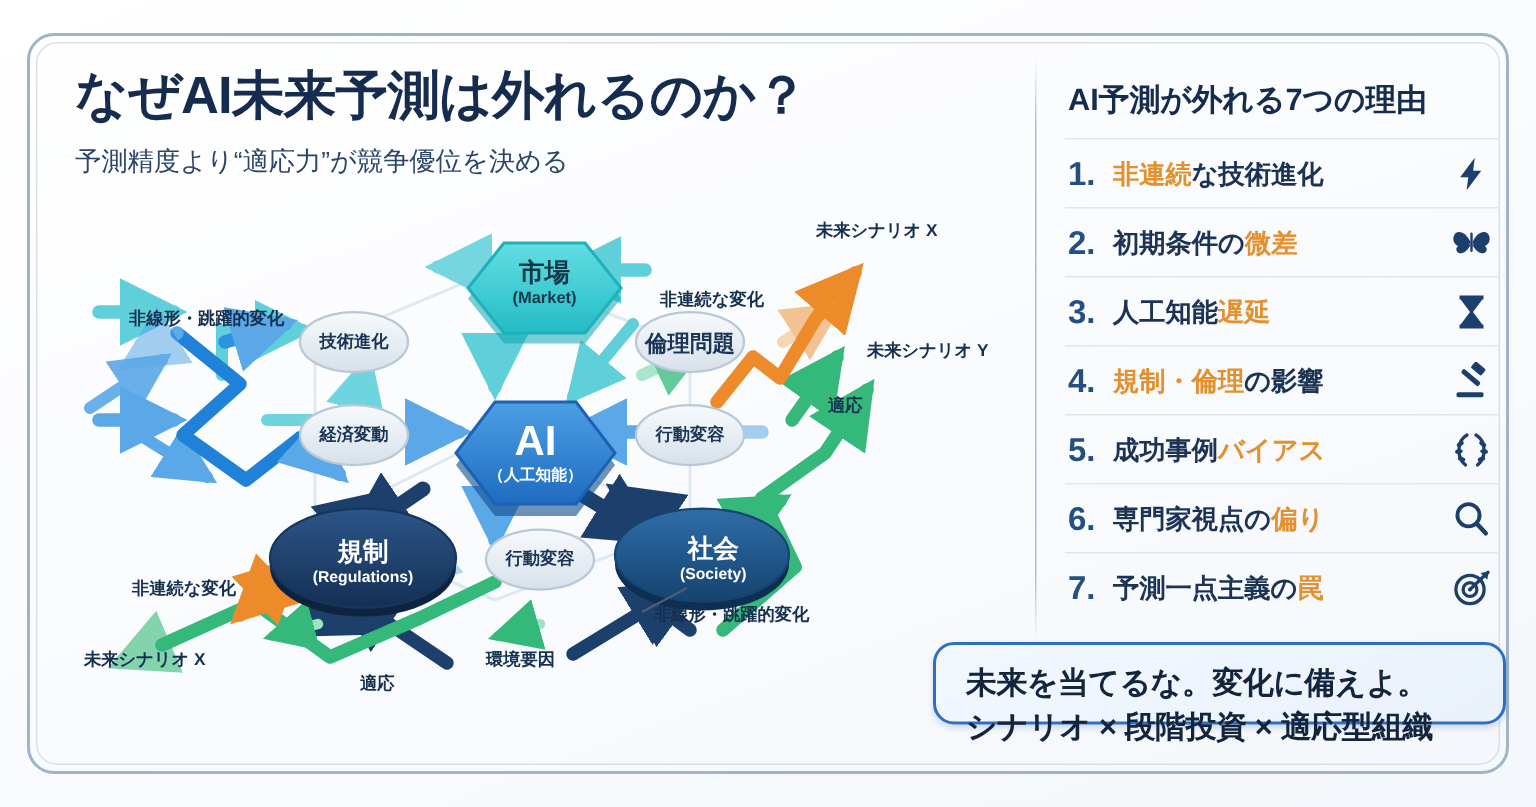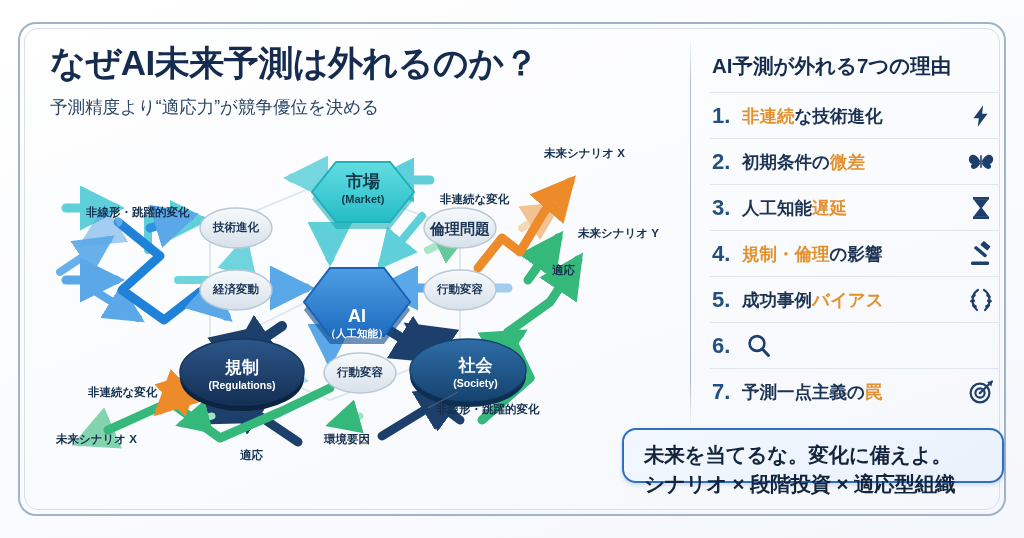--- a/index.html
+++ b/index.html
@@ -237,21 +237,21 @@
       </g>
 
       <line x1="398" y1="288" x2="428" y2="272" stroke="#4a5f78" stroke-width="1.4"></line>
     </svg>
 
     <div class="ntext" style="left:282px; top:50px; width:102px; color:#10384a;">
       <span class="jp" style="font-size:17px;">市場</span>
       <span class="en" style="font-size:11px;">(Market)</span>
     </div>
     <div class="ntext" style="left:274px; top:158px; width:106px; color:#ffffff;">
-      <span class="jp" style="font-size:18px;margin-top:28px;">AI</span>
+      <span class="jp" style="font-size:28px;">AI</span>
       <span class="en" style="font-size:10.5px;">（人工知能）</span>
     </div>
     <div class="ntext" style="left:150px; top:236px; width:124px; color:#ffffff;">
       <span class="jp" style="font-size:17px;">規制</span>
       <span class="en" style="font-size:10.5px;">(Regulations)</span>
     </div>
     <div class="ntext" style="left:380px; top:234px; width:131px; color:#ffffff;">
       <span class="jp" style="font-size:17px;">社会</span>
       <span class="en" style="font-size:10.5px;">(Society)</span>
     </div>
@@ -340,20 +340,21 @@
           <ellipse cx="7.4" cy="19" rx="2.6" ry="1.5" fill="#1d3f6b" transform="rotate(20 7.4 19)"></ellipse>
           <ellipse cx="21.5" cy="9" rx="2.6" ry="1.5" fill="#1d3f6b" transform="rotate(35 21.5 9)"></ellipse>
           <ellipse cx="22.4" cy="14" rx="2.6" ry="1.5" fill="#1d3f6b" transform="rotate(10 22.4 14)"></ellipse>
           <ellipse cx="20.6" cy="19" rx="2.6" ry="1.5" fill="#1d3f6b" transform="rotate(-20 20.6 19)"></ellipse>
         </svg>
       </span>
     </div>
 
     <div class="ritem">
       <span class="rnum">6.</span>
+      <span class="rtext"><span>専門家視点の</span><span class="hl">偏り</span><span></span></span>
       <span class="ricon">
         <svg width="26" height="26" viewBox="0 0 26 26">
           <circle cx="11" cy="10.5" r="7.4" fill="none" stroke="#1d3f6b" stroke-width="2.6"></circle>
           <line x1="16.4" y1="16" x2="22.5" y2="22.5" stroke="#1d3f6b" stroke-width="3" stroke-linecap="round"></line>
         </svg>
       </span>
     </div>
 
     <div class="ritem">
       <span class="rnum">7.</span>

